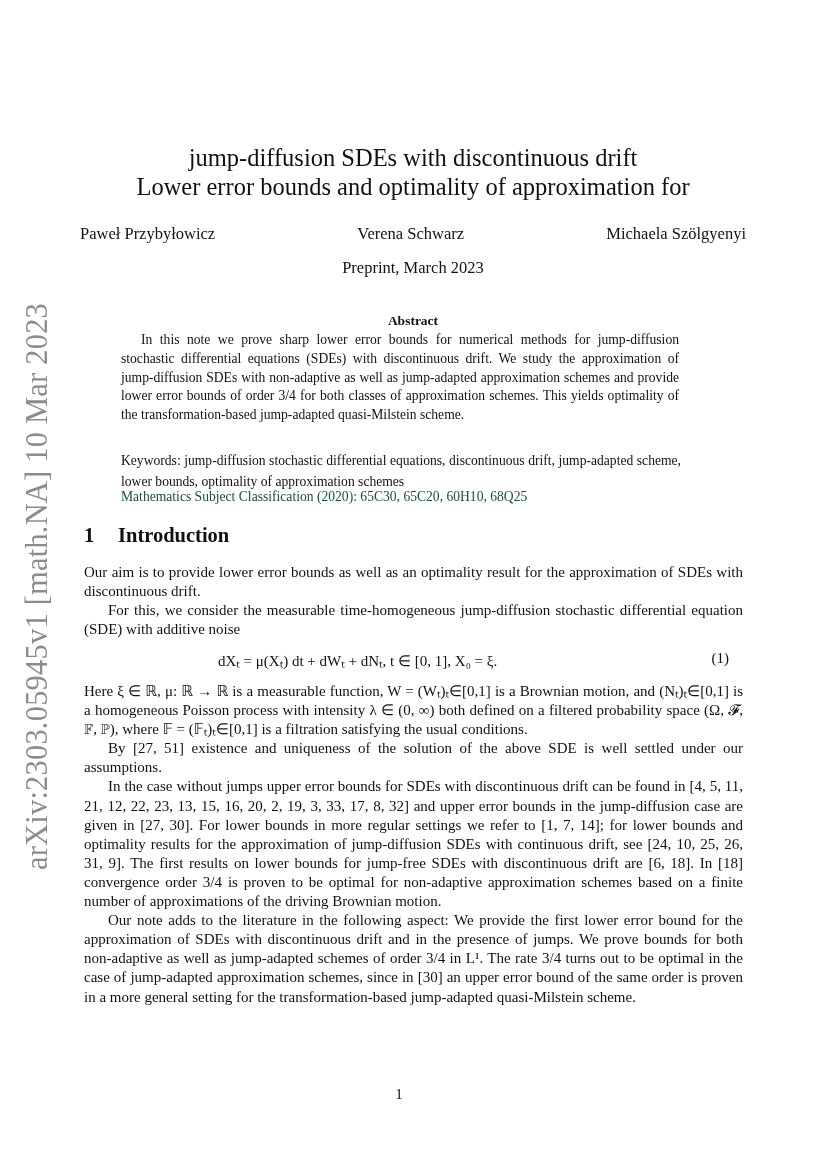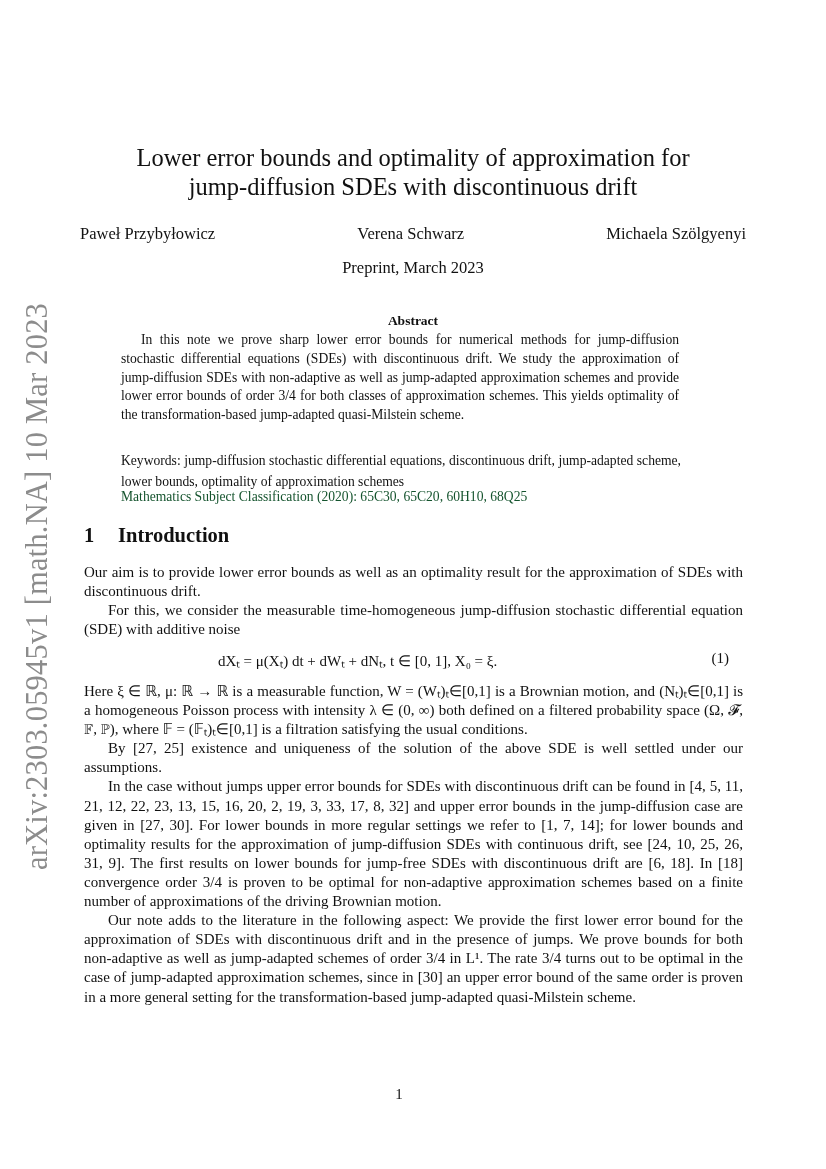--- a/index.html
+++ b/index.html
@@ -72,22 +72,22 @@
     }
   </style>
 </head>
 <body>
 
 <div class="arxiv-stamp">
   <span>arXiv:2303.05945v1  [math.NA]  10 Mar 2023</span>
 </div>
 
 <div class="title">
+  <div>jump-diffusion SDEs with discontinuous drift</div>
   <div>Lower error bounds and optimality of approximation for</div>
-  <div>jump-diffusion SDEs with discontinuous drift</div>
 </div>
 
 <div class="authors">
   <span>Paweł Przybyłowicz</span>
   <span>Verena Schwarz</span>
   <span>Michaela Szölgyenyi</span>
 </div>
 
 <div class="date">Preprint, March 2023</div>
 
@@ -106,18 +106,18 @@
   <p class="indent">For this, we consider the measurable time-homogeneous jump-diffusion stochastic differential equation (SDE) with additive noise</p>
 </div>
 
 <div class="equation">
   <span class="expr">dXₜ = μ(Xₜ) dt + dWₜ + dNₜ,    t ∈ [0, 1],    X₀ = ξ.</span>
   <span class="eqnum">(1)</span>
 </div>
 
 <div class="body-text" style="top:682px;">
   <p>Here ξ ∈ ℝ, μ: ℝ → ℝ is a measurable function, W = (Wₜ)ₜ∈[0,1] is a Brownian motion, and (Nₜ)ₜ∈[0,1] is a homogeneous Poisson process with intensity λ ∈ (0, ∞) both defined on a filtered probability space (Ω, 𝓕, 𝔽, ℙ), where 𝔽 = (𝔽ₜ)ₜ∈[0,1] is a filtration satisfying the usual conditions.</p>
-  <p class="indent">By [27, 25] existence and uniqueness of the solution of the above SDE is well settled under our assumptions.</p>
+  <p class="indent">By [27, 51] existence and uniqueness of the solution of the above SDE is well settled under our assumptions.</p>
   <p class="indent">In the case without jumps upper error bounds for SDEs with discontinuous drift can be found in [4, 5, 11, 21, 12, 22, 23, 13, 15, 16, 20, 2, 19, 3, 33, 17, 8, 32] and upper error bounds in the jump-diffusion case are given in [27, 30]. For lower bounds in more regular settings we refer to [1, 7, 14]; for lower bounds and optimality results for the approximation of jump-diffusion SDEs with continuous drift, see [24, 10, 25, 26, 31, 9]. The first results on lower bounds for jump-free SDEs with discontinuous drift are [6, 18]. In [18] convergence order 3/4 is proven to be optimal for non-adaptive approximation schemes based on a finite number of approximations of the driving Brownian motion.</p>
   <p class="indent">Our note adds to the literature in the following aspect: We provide the first lower error bound for the approximation of SDEs with discontinuous drift and in the presence of jumps. We prove bounds for both non-adaptive as well as jump-adapted schemes of order 3/4 in L¹. The rate 3/4 turns out to be optimal in the case of jump-adapted approximation schemes, since in [30] an upper error bound of the same order is proven in a more general setting for the transformation-based jump-adapted quasi-Milstein scheme.</p>
 </div>
 
 <div class="page-number">1</div>
 
 </body></html>

